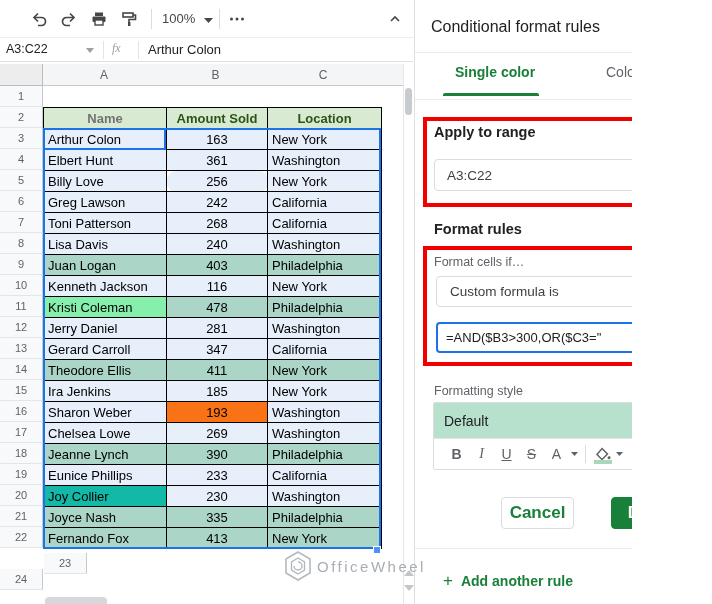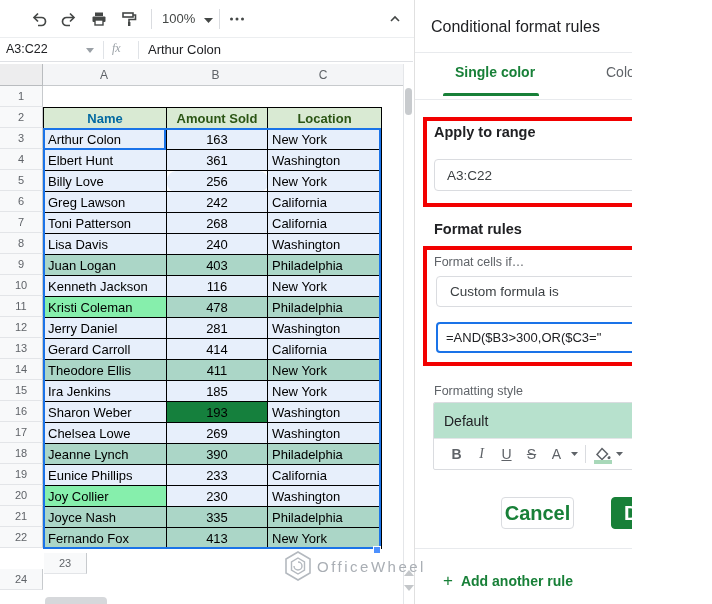--- a/index.html
+++ b/index.html
@@ -71,21 +71,21 @@
 
   .preview { position:absolute; left:18px; top:402px; width:269px; height:68px; border:1px solid #dadce0; border-radius:2px; overflow:hidden; }
   .preview-swatch { height:36px; background:#b7e1cd; display:flex; align-items:center; padding-left:10px; font-size:14px; color:#202124; border-bottom:1px solid #e3e5e8; }
   .fmt-toolbar { height:30px; display:flex; align-items:center; padding-left:10px; }
   .fmt-btn { width:25px; height:24px; display:flex; align-items:center; justify-content:center; font-size:14px; color:#5f6368; cursor:pointer; }
   .fmt-caret { width:10px; display:flex; align-items:center; justify-content:center; cursor:pointer; }
   .fmt-div { width:1px; height:18px; background:#dadce0; margin:0 6px; }
   .bucket-wrap { position:relative; width:22px; height:24px; display:flex; align-items:center; justify-content:center; cursor:pointer; }
   .bucket-underline { position:absolute; left:2px; bottom:2px; width:18px; height:4px; background:#a8d8b9; }
 
-  .btn { position:absolute; top:497px; height:32px; border-radius:4px; font-size:20px; font-weight:bold;
+  .btn { position:absolute; top:497px; height:32px; border-radius:4px; font-size:17px; font-weight:bold;
          display:flex; align-items:center; justify-content:center; cursor:pointer; }
   .btn-cancel { left:86px; width:73px; background:#fff; border:1px solid #dadce0; color:#188038; }
   .btn-done { left:196px; width:76px; background:#188038; border:1px solid #188038; color:#fff; }
 
   .add-rule { position:absolute; left:28px; top:571px; display:flex; align-items:center; color:#188038; font-size:14px; font-weight:bold; cursor:pointer; }
   .add-rule .plus { font-size:17px; font-weight:normal; margin-right:8px; }
 </style>
 </head>
 <body>
 
@@ -190,21 +190,21 @@
       </div>
 
     <table class="dtable" id="dtable">
       <colgroup>
           <col style="width:123px">
           <col style="width:101px">
           <col style="width:114px">
         </colgroup>
       <tbody id="dtbody">
           <tr class="hrow">
-            <td style="background: rgb(217, 234, 211); color: #0369a1;">Name</td>
+            <td style="background: rgb(217, 234, 211); color: #737373;">Name</td>
             <td style="background: rgb(217, 234, 211); color: rgb(43, 85, 20);">Amount Sold</td>
             <td style="background: rgb(217, 234, 211); color: rgb(43, 85, 20);">Location</td>
           </tr>
           <tr>
             <td style="background: rgb(231, 239, 251);">Arthur Colon</td>
             <td class="c-num" style="background: rgb(231, 239, 251);">163</td>
             <td style="background: rgb(231, 239, 251);">New York</td>
           </tr>
           <tr>
             <td style="background: rgb(231, 239, 251);">Elbert Hunt</td>
@@ -246,55 +246,55 @@
             <td class="c-num" style="background: rgb(171, 214, 199);">478</td>
             <td style="background: rgb(171, 214, 199);">Philadelphia</td>
           </tr>
           <tr>
             <td style="background: rgb(231, 239, 251);">Jerry Daniel</td>
             <td class="c-num" style="background: rgb(231, 239, 251);">281</td>
             <td style="background: rgb(231, 239, 251);">Washington</td>
           </tr>
           <tr>
             <td style="background: rgb(231, 239, 251);">Gerard Carroll</td>
-            <td class="c-num" style="background: rgb(231, 239, 251);">414</td>
+            <td class="c-num" style="background: rgb(231, 239, 251);">347</td>
             <td style="background: rgb(231, 239, 251);">California</td>
           </tr>
           <tr>
             <td style="background: rgb(171, 214, 199);">Theodore Ellis</td>
             <td class="c-num" style="background: rgb(171, 214, 199);">411</td>
             <td style="background: rgb(171, 214, 199);">New York</td>
           </tr>
           <tr>
             <td style="background: rgb(231, 239, 251);">Ira Jenkins</td>
             <td class="c-num" style="background: rgb(231, 239, 251);">185</td>
             <td style="background: rgb(231, 239, 251);">New York</td>
           </tr>
           <tr>
             <td style="background: rgb(231, 239, 251);">Sharon Weber</td>
-            <td class="c-num" style="background: #15803d;">193</td>
+            <td class="c-num" style="background: #f97316;">193</td>
             <td style="background: rgb(231, 239, 251);">Washington</td>
           </tr>
           <tr>
             <td style="background: rgb(231, 239, 251);">Chelsea Lowe</td>
             <td class="c-num" style="background: rgb(231, 239, 251);">269</td>
             <td style="background: rgb(231, 239, 251);">Washington</td>
           </tr>
           <tr>
             <td style="background: rgb(171, 214, 199);">Jeanne Lynch</td>
             <td class="c-num" style="background: rgb(171, 214, 199);">390</td>
             <td style="background: rgb(171, 214, 199);">Philadelphia</td>
           </tr>
           <tr>
             <td style="background: rgb(231, 239, 251);">Eunice Phillips</td>
             <td class="c-num" style="background: rgb(231, 239, 251);">233</td>
             <td style="background: rgb(231, 239, 251);">California</td>
           </tr>
           <tr>
-            <td style="background: #86efac;">Joy Collier</td>
+            <td style="background: #14b8a6;">Joy Collier</td>
             <td class="c-num" style="background: rgb(231, 239, 251);">230</td>
             <td style="background: rgb(231, 239, 251);">Washington</td>
           </tr>
           <tr>
             <td style="background: rgb(171, 214, 199);">Joyce Nash</td>
             <td class="c-num" style="background: rgb(171, 214, 199);">335</td>
             <td style="background: rgb(171, 214, 199);">Philadelphia</td>
           </tr>
           <tr>
             <td style="background: rgb(171, 214, 199);">Fernando Fox</td>

